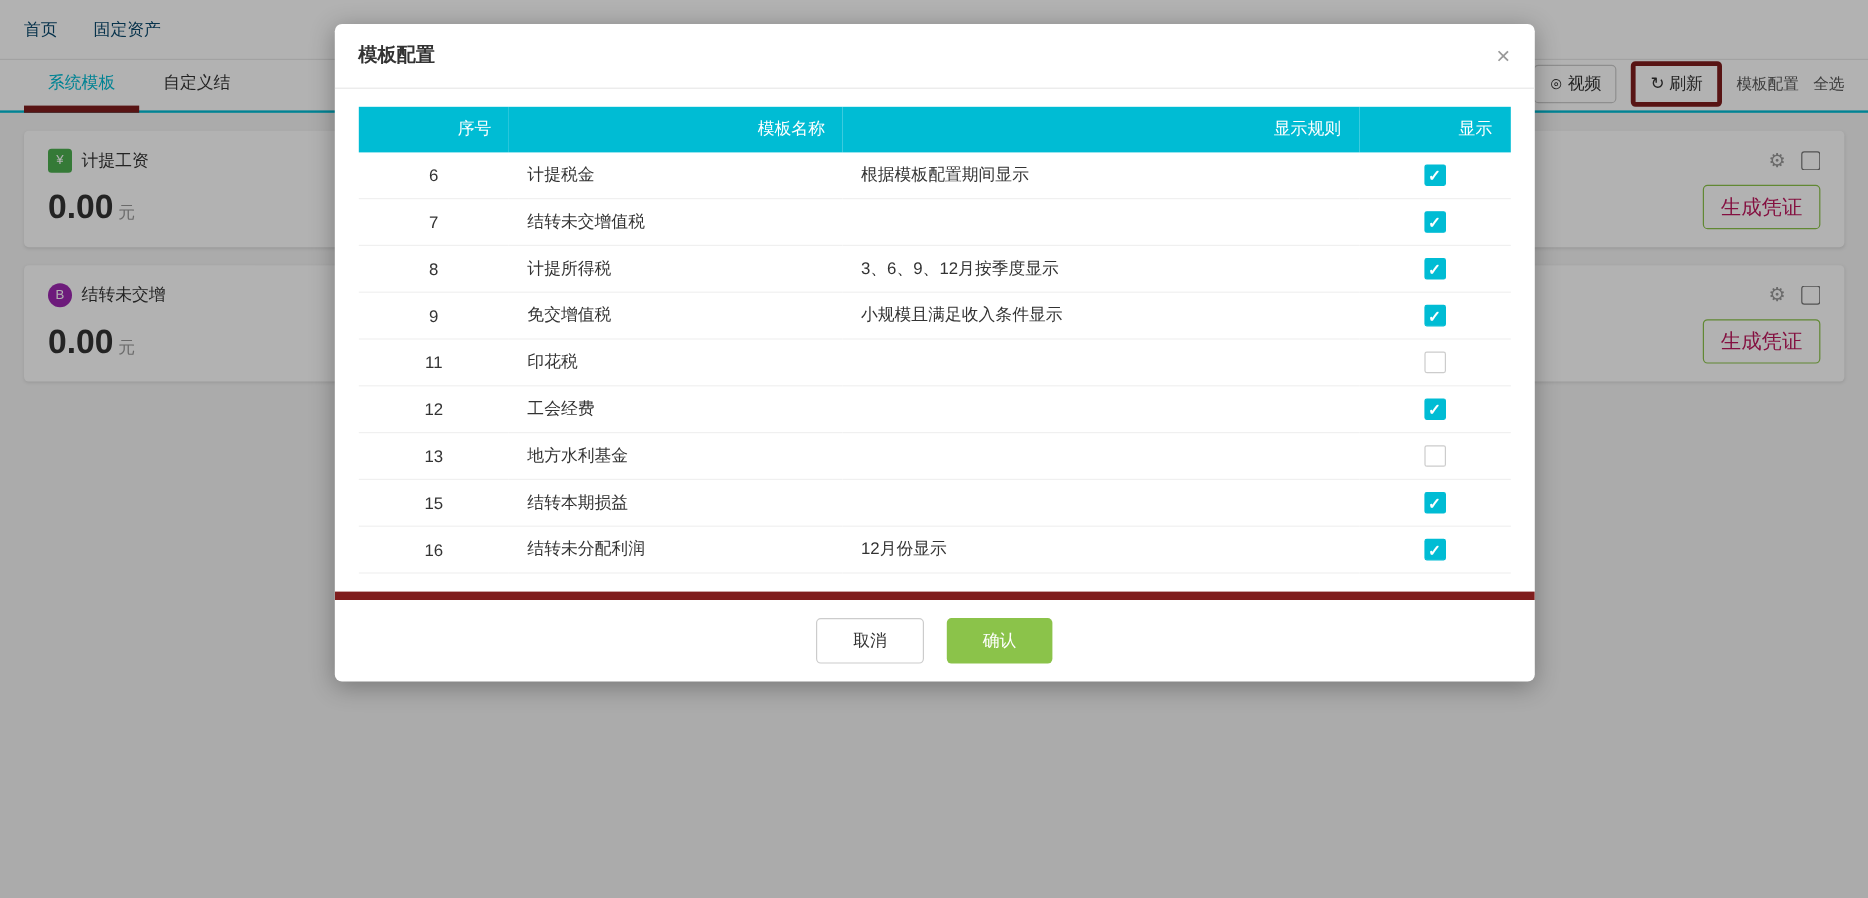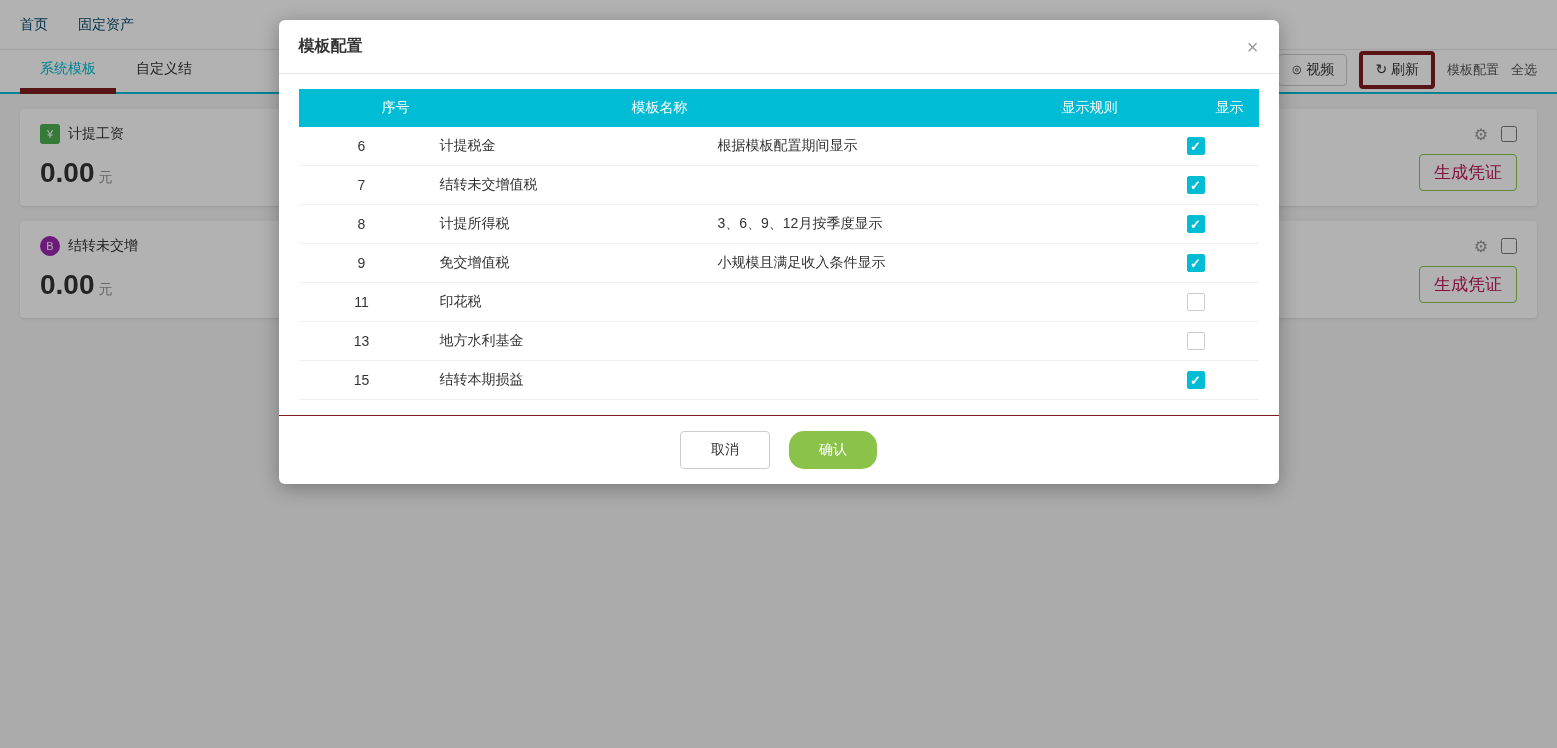--- a/index.html
+++ b/index.html
@@ -205,21 +205,21 @@
       flex: 1;
       overflow-y: auto;
       padding: 15px 20px;
     }
 
     .modal-footer {
       display: flex;
       justify-content: center;
       gap: 19px;
       padding: 15px 20px;
-      border-top: 1px solid #7f1d1d;
+      border-top: 7px solid #7f1d1d;
     }
 
     
     .config-table {
       width: 100%;
       border-collapse: collapse;
     }
 
     .config-table thead tr {
       background: #00bcd4;
@@ -291,21 +291,21 @@
       border-radius: 4px;
       font-size: 14px;
       cursor: pointer;
     }
 
     .btn-confirm {
       background: #8bc34a;
       border: none;
       color: #fff;
       padding: 9px 30px;
-      border-radius: 15px;
+      border-radius: 4px;
       font-size: 14px;
       cursor: pointer;
     }
 
     
     .modal-body::-webkit-scrollbar {
       width: 6px;
     }
     .modal-body::-webkit-scrollbar-track {
       background: #f1f1f1;
@@ -459,33 +459,53 @@
               <td>11</td>
               <td>印花税</td>
               <td></td>
               <td>
                 <div class="checkbox-cell">
                   <div class="custom-checkbox"></div>
                 </div>
               </td>
             </tr>
             <tr>
+              <td>12</td>
+              <td>工会经费</td>
+              <td></td>
+              <td>
+                <div class="checkbox-cell">
+                  <div class="custom-checkbox checked"></div>
+                </div>
+              </td>
+            </tr>
+            <tr>
               <td>13</td>
               <td>地方水利基金</td>
               <td></td>
               <td>
                 <div class="checkbox-cell">
                   <div class="custom-checkbox"></div>
                 </div>
               </td>
             </tr>
             <tr>
               <td>15</td>
               <td>结转本期损益</td>
               <td></td>
+              <td>
+                <div class="checkbox-cell">
+                  <div class="custom-checkbox checked"></div>
+                </div>
+              </td>
+            </tr>
+            <tr>
+              <td>16</td>
+              <td>结转未分配利润</td>
+              <td>12月份显示</td>
               <td>
                 <div class="checkbox-cell">
                   <div class="custom-checkbox checked"></div>
                 </div>
               </td>
             </tr>
           </tbody>
       </table>
     </div>
 

